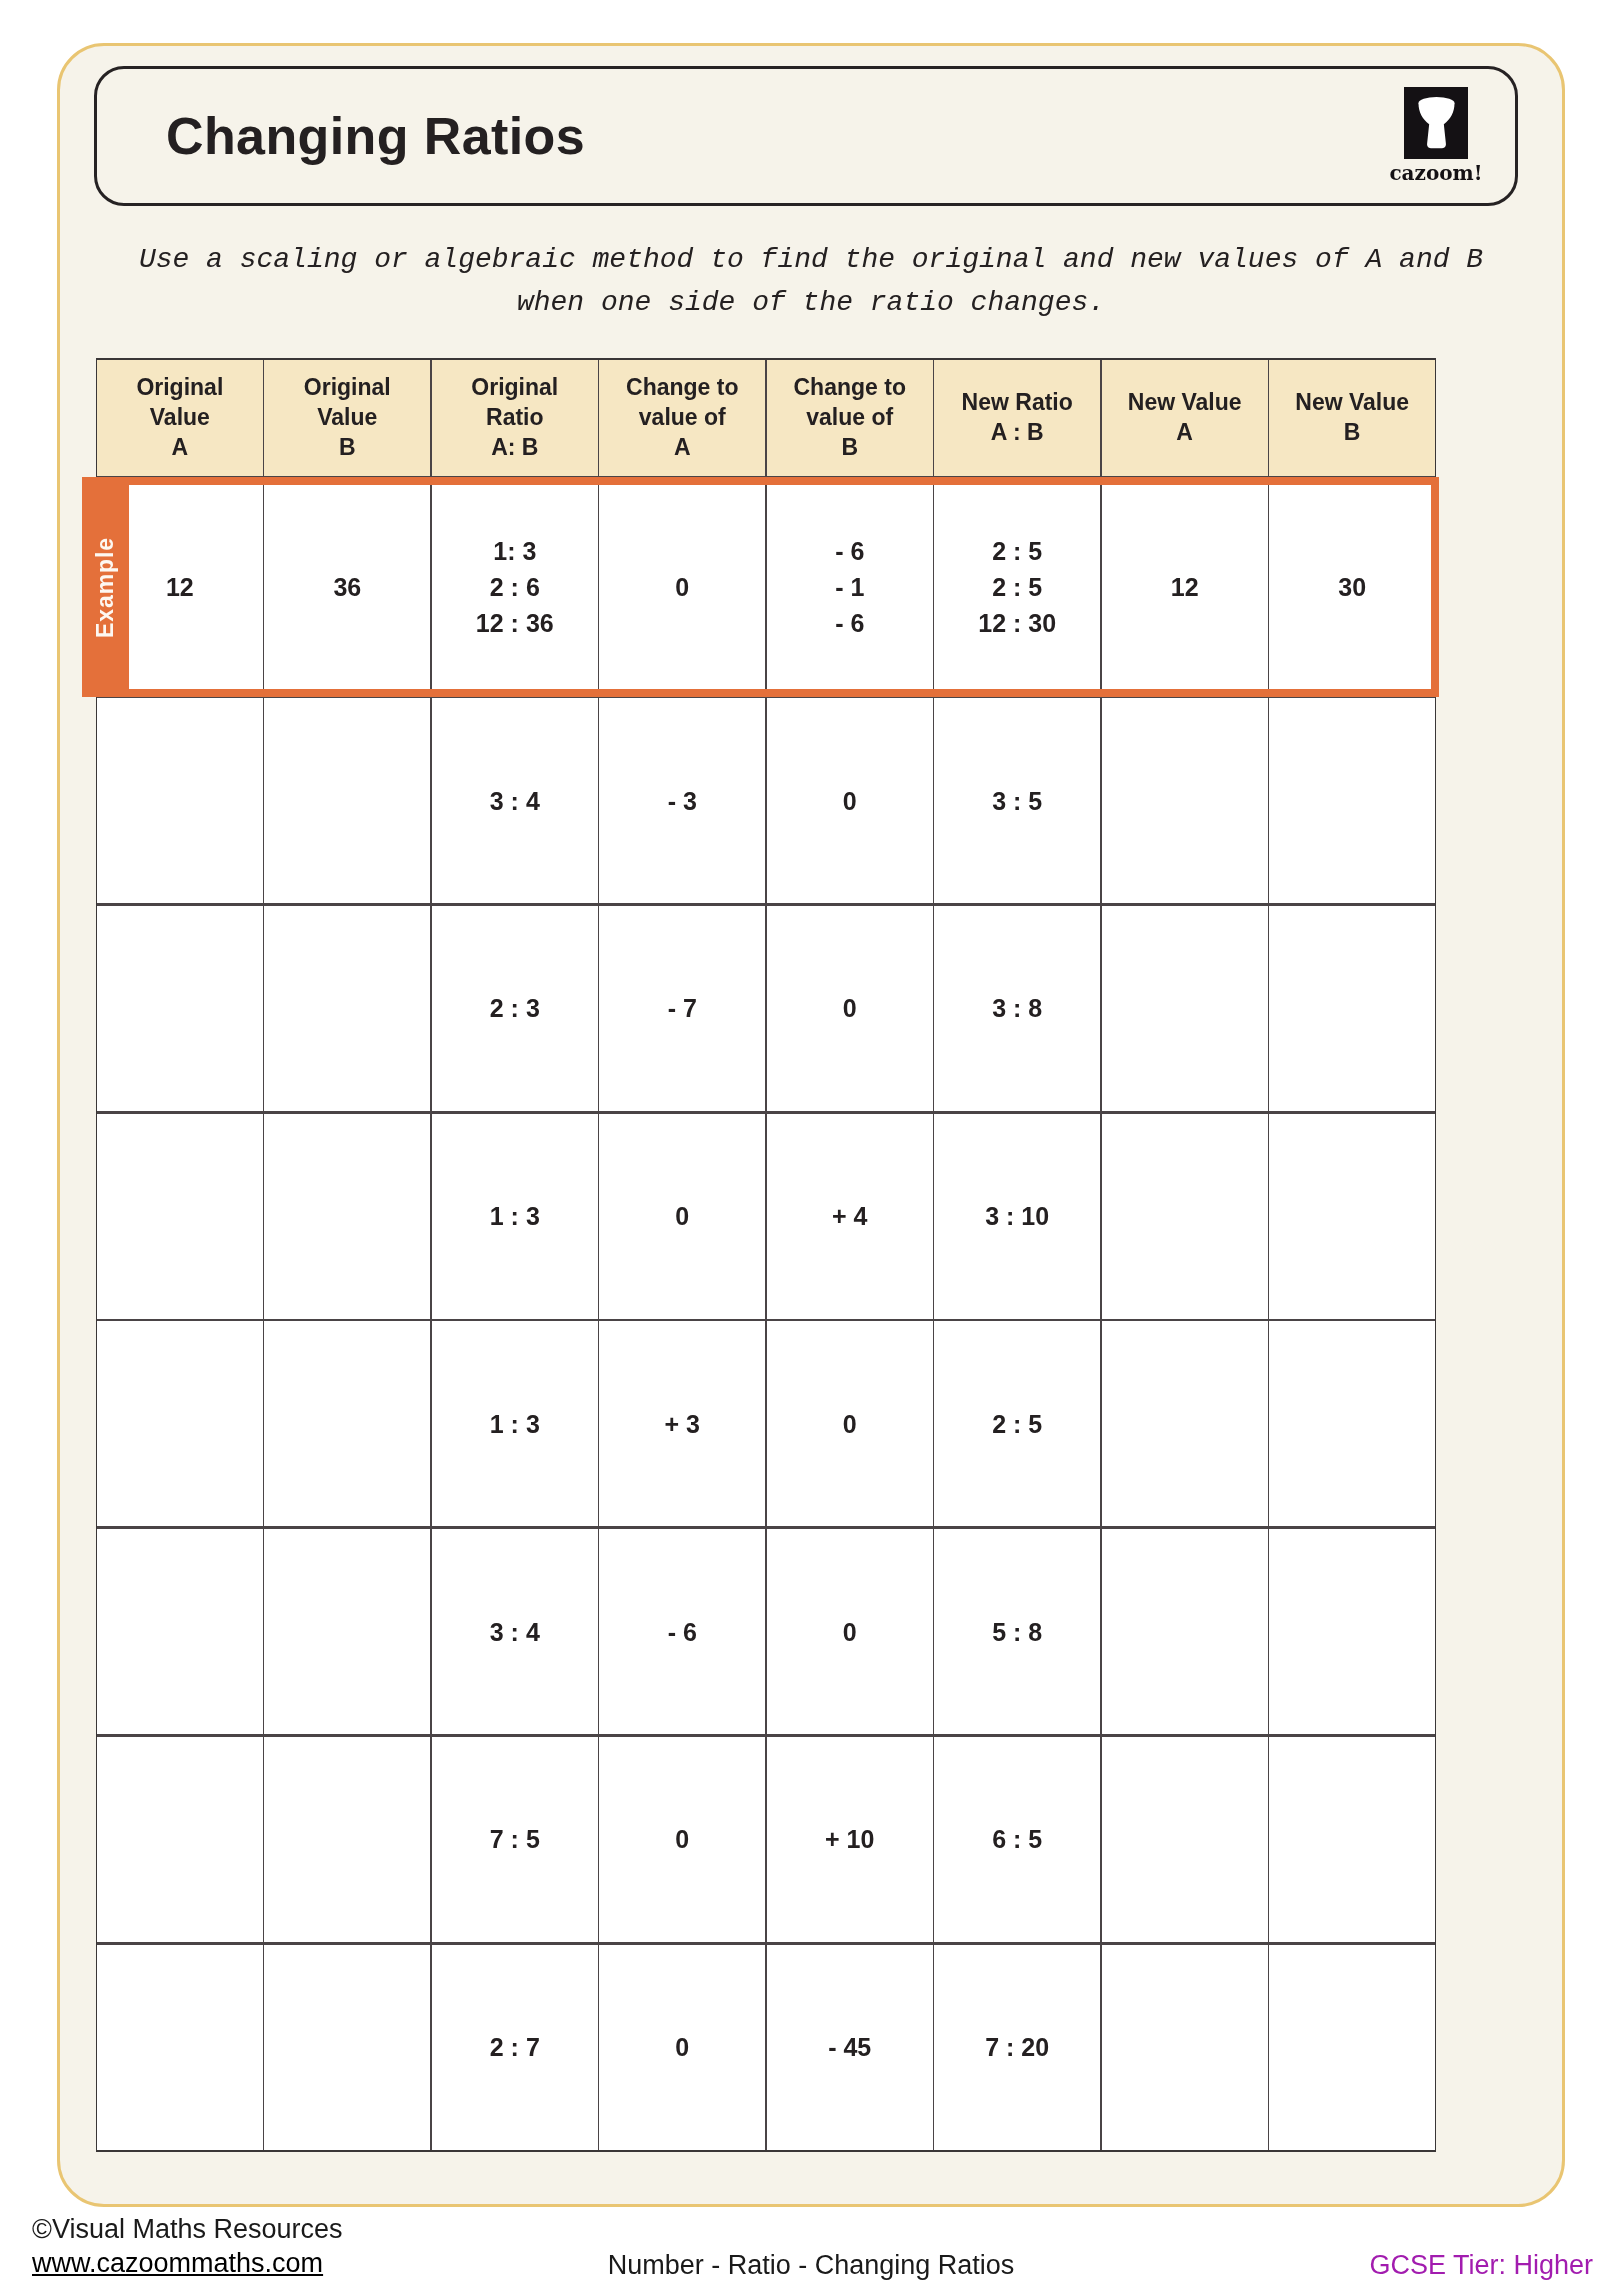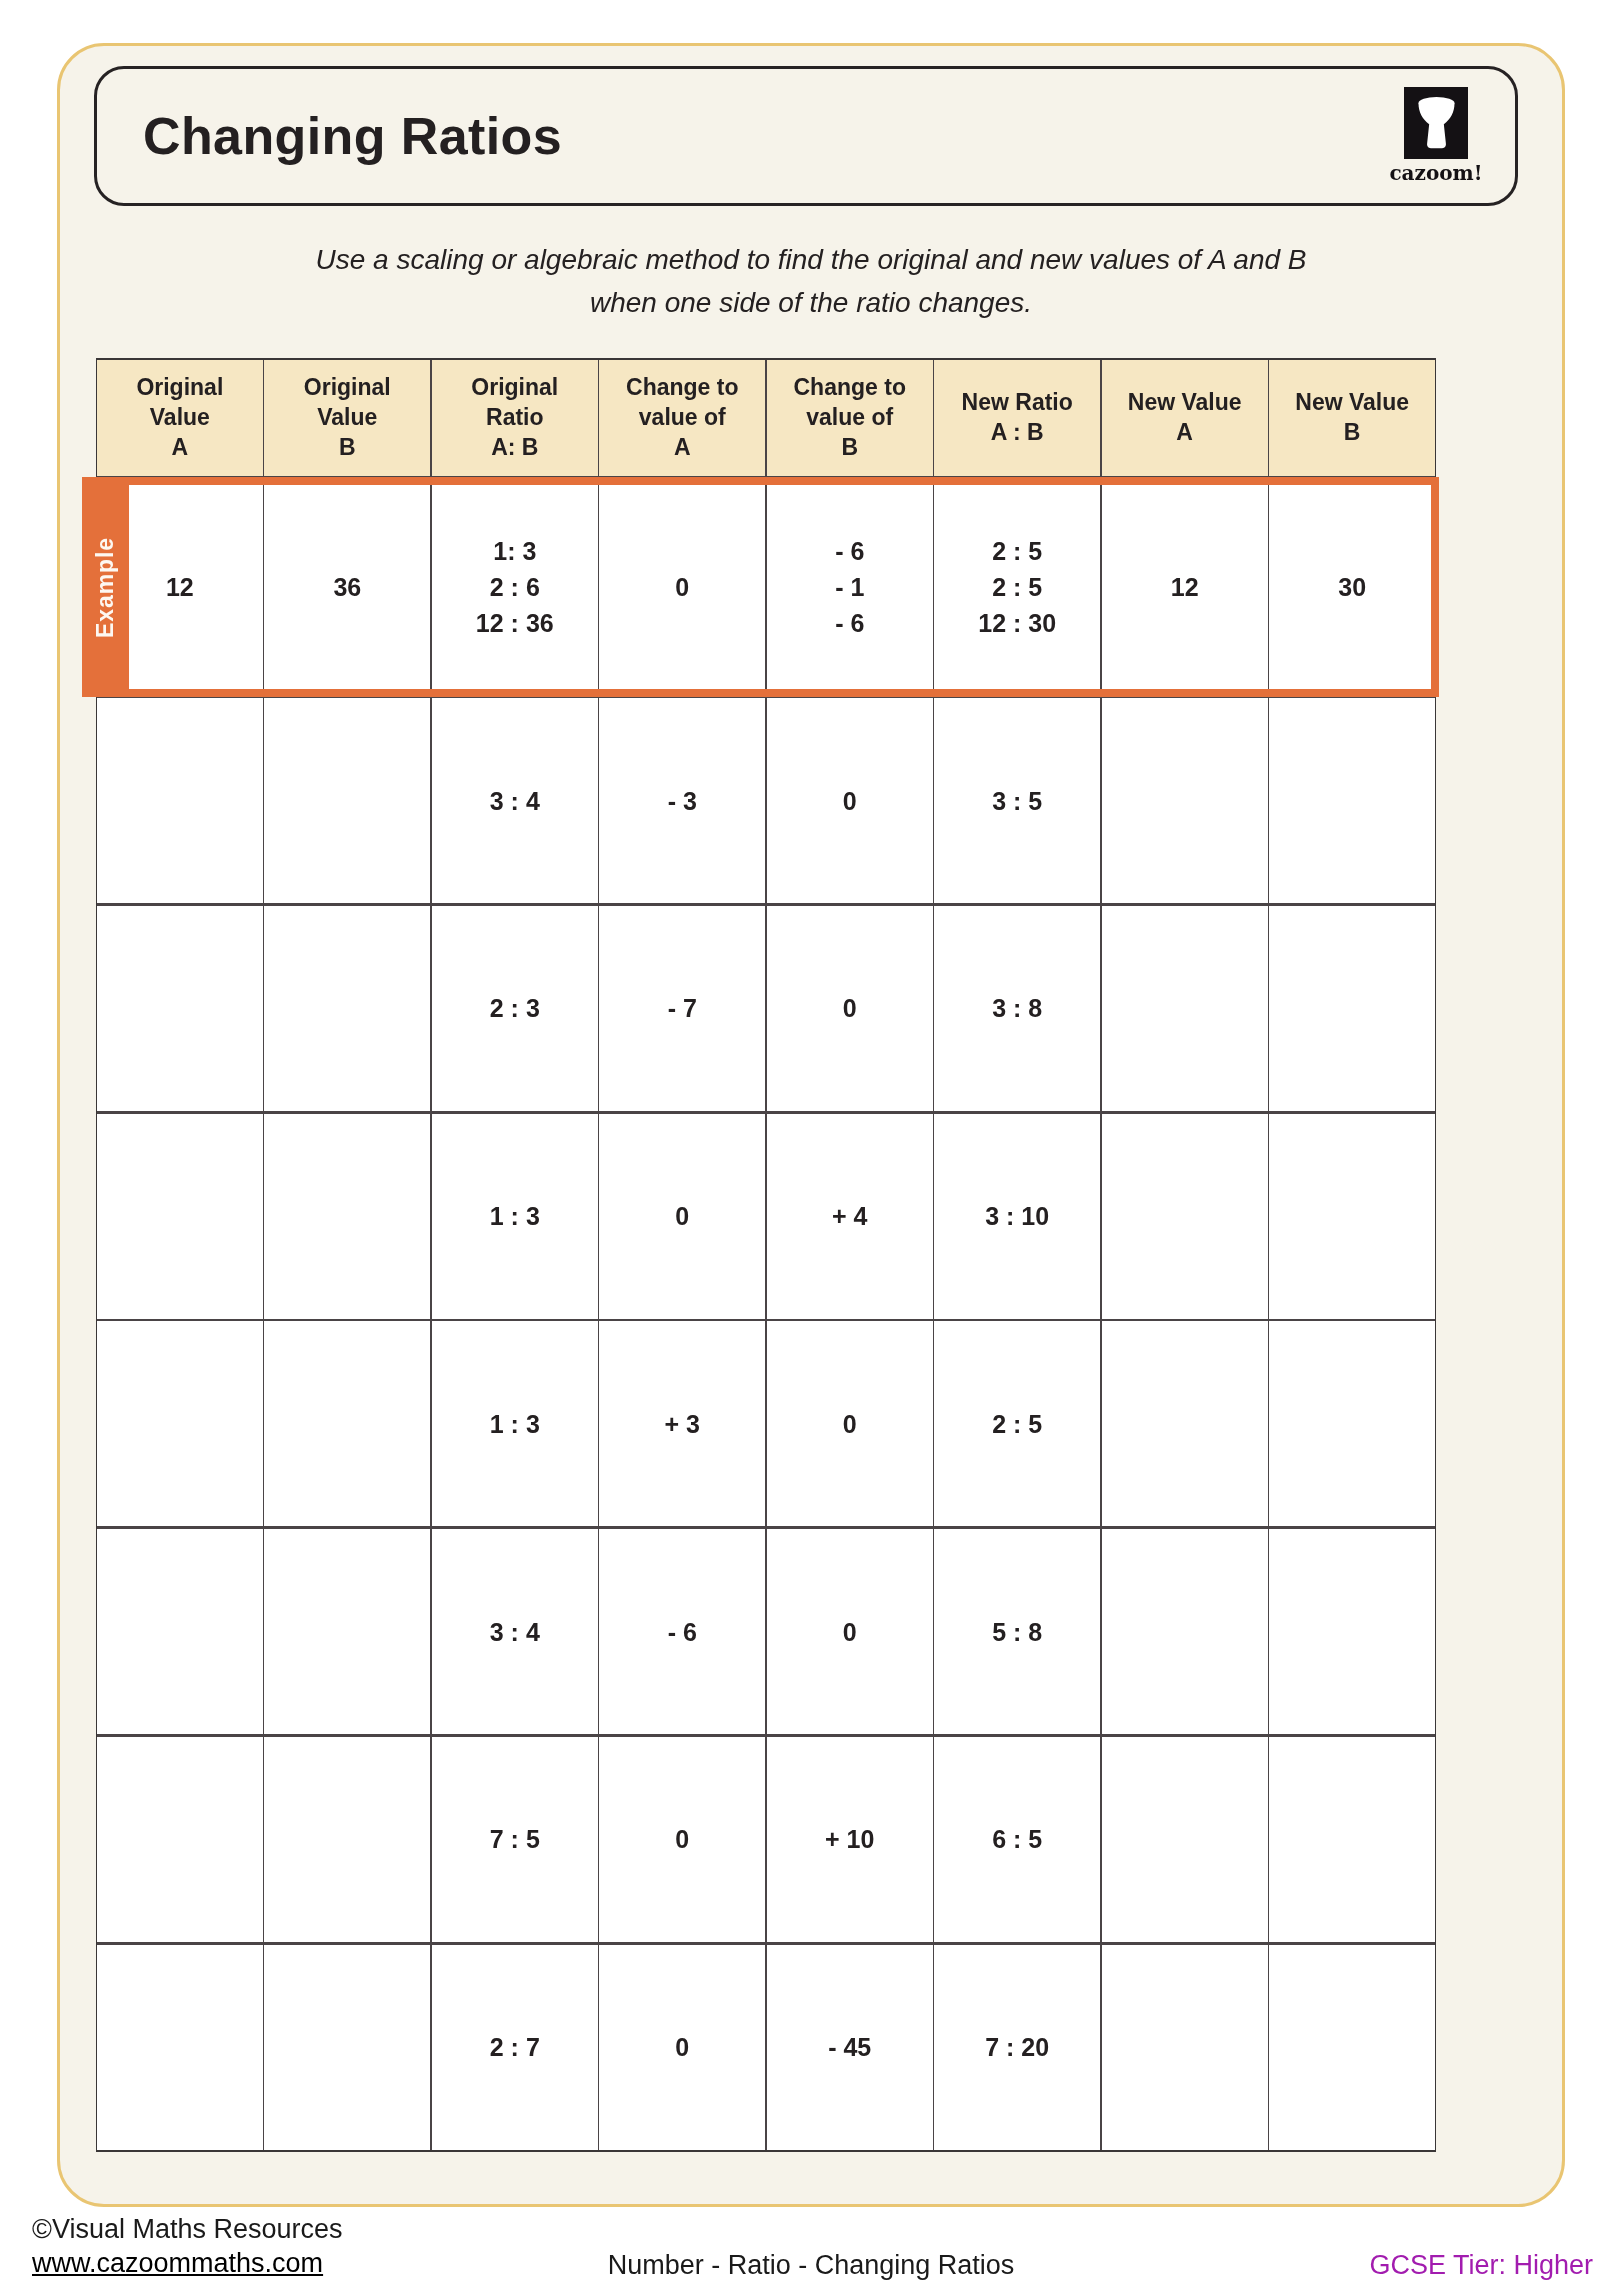--- a/index.html
+++ b/index.html
@@ -10,35 +10,35 @@
     position:absolute; left:57px; top:43px; width:1508px; height:2164px;
     border:3.6px solid #e9c572; border-radius:47px; background:#f6f3ea;
   }
 
   .title-box {
     position:absolute; left:94px; top:66px; width:1424px; height:140px;
     background:#f6f3ea; border:3.6px solid #262223; border-radius:30px;
     display:flex; align-items:center;
   }
   .title-text {
-    padding-left:46px; font-size:52px; font-weight:bold; letter-spacing:0.4px; color:#242021;
+    padding-left:69px; font-size:52px; font-weight:bold; letter-spacing:0.4px; color:#242021;
   }
   .logo { position:absolute; top:18px; right:18px; width:122px; text-align:center; }
   .logo-square {
     width:64px; height:72px; background:#141114; margin:0 auto;
     display:flex; align-items:center; justify-content:center;
   }
   .logo-word {
     margin-top:1.8px; font-family:"DejaVu Serif", serif; font-weight:bold;
     font-size:20px; color:#141114; letter-spacing:0px;
   }
 
   .instruction {
     position:absolute; left:0; right:0; top:238px; text-align:center;
-    font-family:Liberation Sans, sans-serif; font-style:italic; font-size:28px;
+    font-family:Liberation Mono, monospace; font-style:italic; font-size:28px;
     line-height:1.55; color:#242021; white-space:pre-line;
   }
 
   .grid {
     position:absolute; left:96px; top:358px; width:1340px;
     display:grid; grid-template-columns:repeat(8, 1fr);
     grid-template-rows:116px 217px repeat(7, 205px);
     column-gap:1.8px; row-gap:2.7px;
     background:#4a4446;
     border:2.7px solid #3a3637; border-left-width:1.8px; border-right-width:1.8px;

